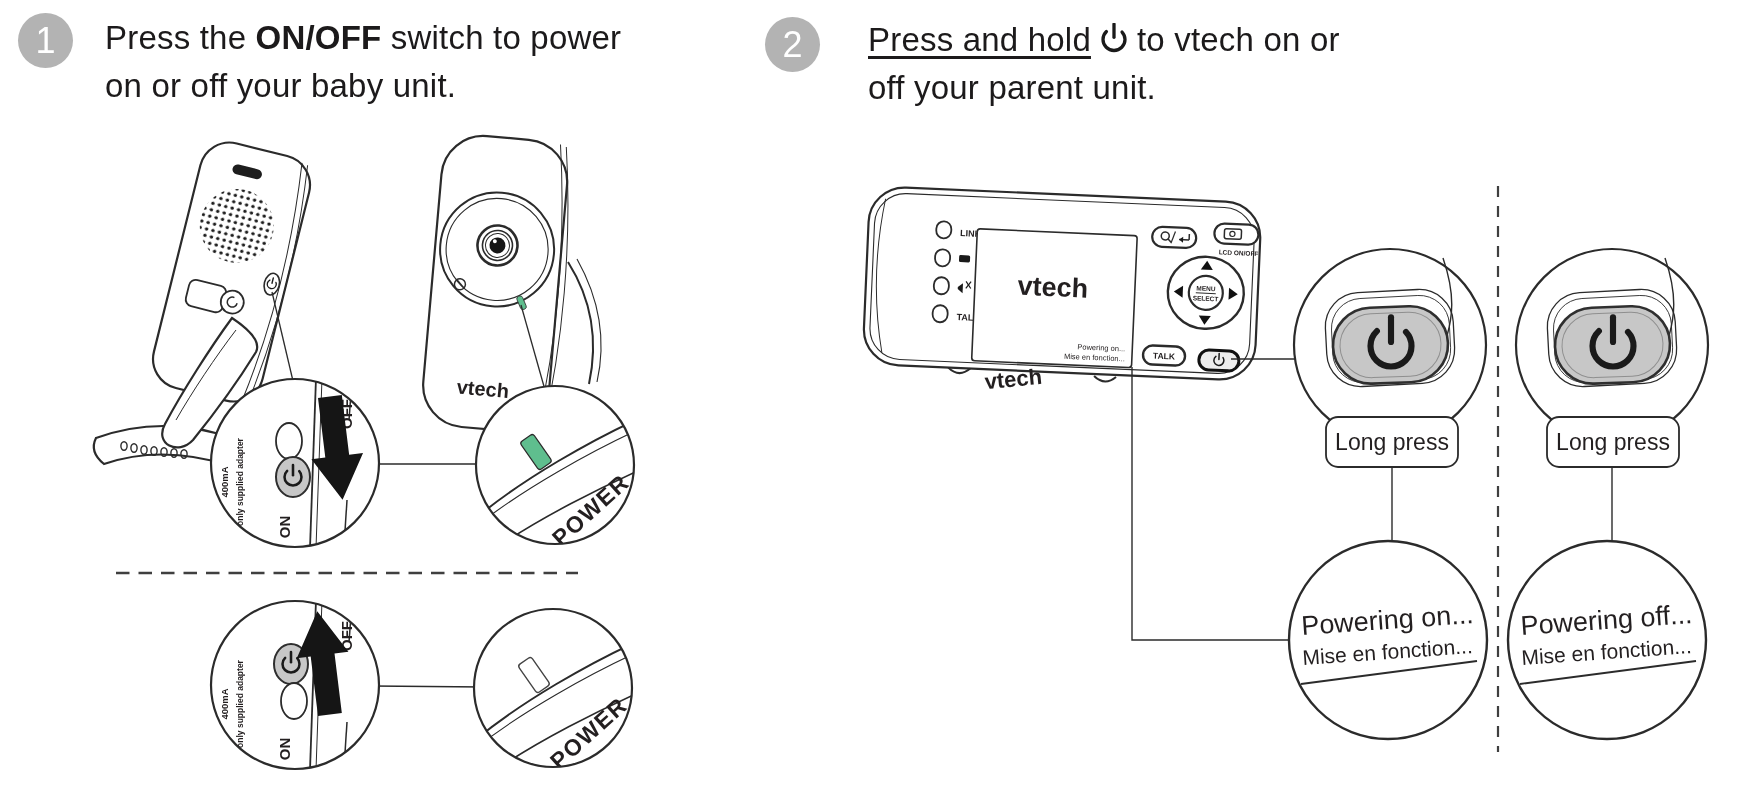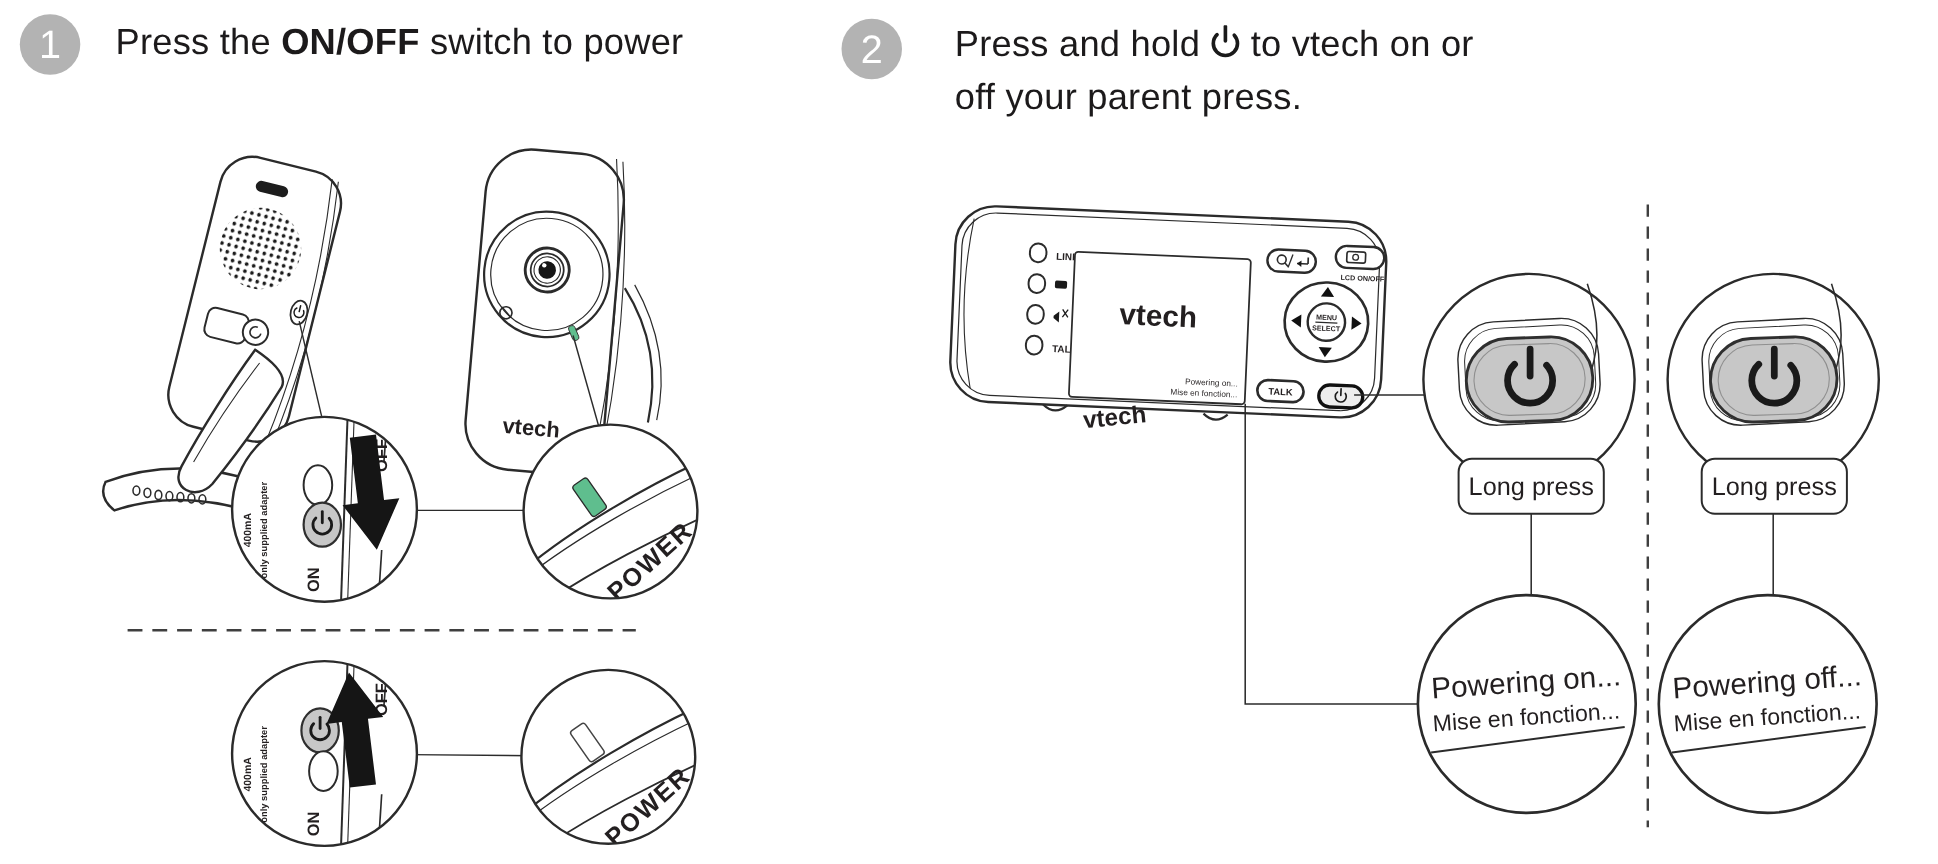--- a/index.html
+++ b/index.html
@@ -7,21 +7,21 @@
     width:1762px;height:785px;background:#ffffff;position:relative;overflow:hidden;
     font-family:"Liberation Sans",sans-serif;color:#1d1b1c;
   }
   .badge{
     position:absolute;width:55px;height:55px;border-radius:50%;
     background:#b3b3b3;color:#ffffff;display:flex;align-items:center;justify-content:center;
     font-size:36px;font-weight:400;
   }
   .instr{position:absolute;font-size:33px;line-height:48px;letter-spacing:.2px;color:#1c1a1b;}
   .instr b{font-weight:700;}
-  .ul{text-decoration-thickness:2.5px;text-underline-offset:5px;}
+  .ul{text-decoration:underline;text-decoration-thickness:2.5px;text-underline-offset:5px;}
   .pwr-inline{display:inline-block;vertical-align:-5px;margin:0 8px;}
   .art{position:absolute;left:0;top:0;}
   svg text{font-family:"Liberation Sans",sans-serif;fill:#231f20;stroke:none;}
 </style>
 </head>
 <body>
 
 <svg width="0" height="0" style="position:absolute" aria-hidden="true">
   <defs>
     <g id="pwr" fill="none" stroke="#1a1a1a" stroke-linecap="round">
@@ -44,30 +44,31 @@
         <circle cx="553" cy="688" r="79"></circle>
       </clipPath>
   </defs>
 </svg>
 
 <div class="badge" style="left:18px;top:13px">
   <span>1</span>
 </div>
 <div class="instr" style="left:105px;top:14px">
   <div><span>Press the </span><b>ON/OFF</b><span> switch to power</span></div>
+  <div>on or off your baby unit.</div>
 </div>
 
 <div class="badge" style="left:765px;top:17px">
   <span>2</span>
 </div>
 <div class="instr" style="left:868px;top:16px">
   <div><span class="ul">Press and hold</span><svg class="pwr-inline" width="30" height="33" viewBox="-16 -18 32 36">
         <use href="#pwr" transform="scale(1.2)"></use>
       </svg><span>to vtech on or</span></div>
-  <div>off your parent press.</div>
+  <div>off your parent unit.</div>
 </div>
 
 <svg class="art" width="1762" height="785" viewBox="0 0 1762 785">
 
   <g stroke="#2b2b2b" fill="none">
     <path d="M96,438 Q165,413 238,440 Q245,461 232,466 Q162,444 104,464 Q89,452 96,438 Z" fill="#ffffff" stroke-width="2.2"></path>
     <g stroke-width="1.4">
       <ellipse cx="124" cy="446" rx="3.1" ry="4.2"></ellipse>
         <ellipse cx="134" cy="448" rx="3.1" ry="4.2"></ellipse>
       <ellipse cx="144" cy="450" rx="3.1" ry="4.2"></ellipse>

